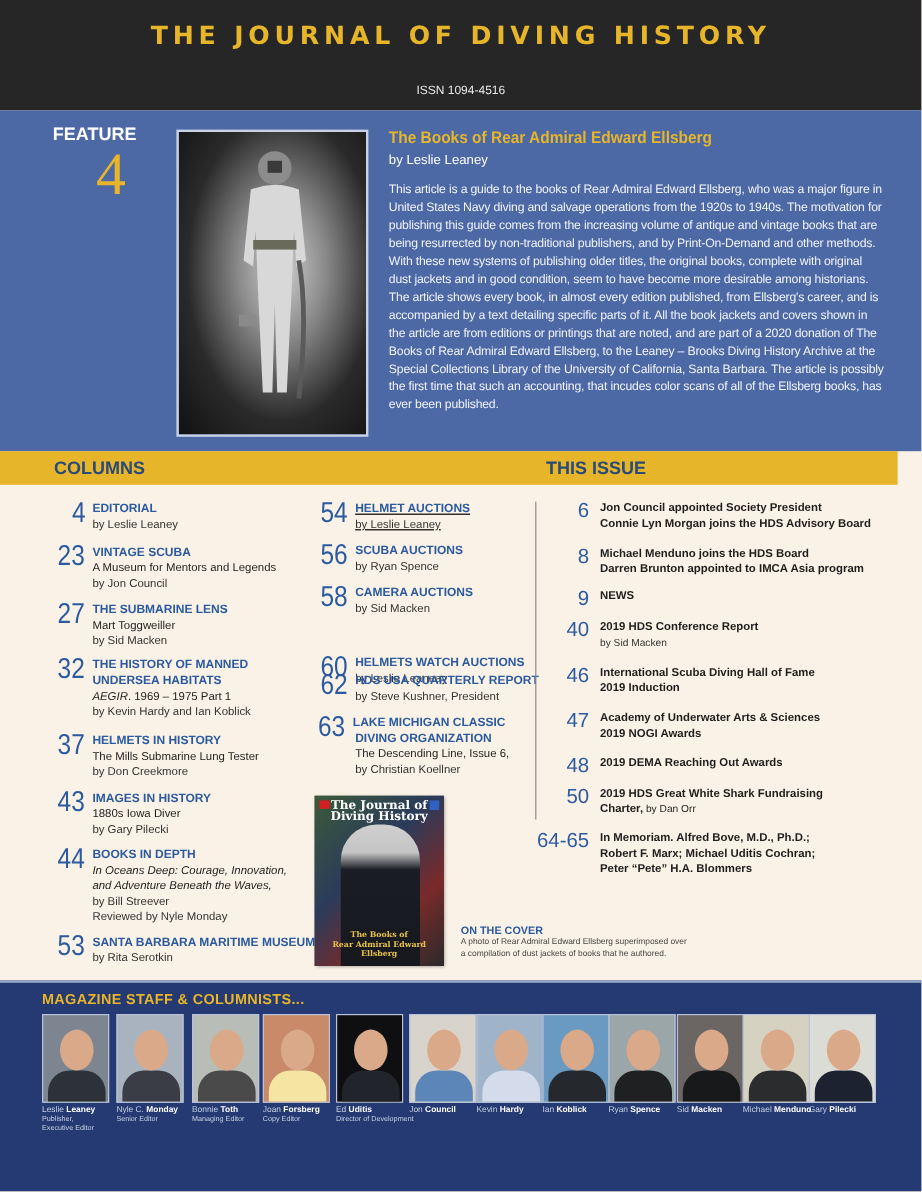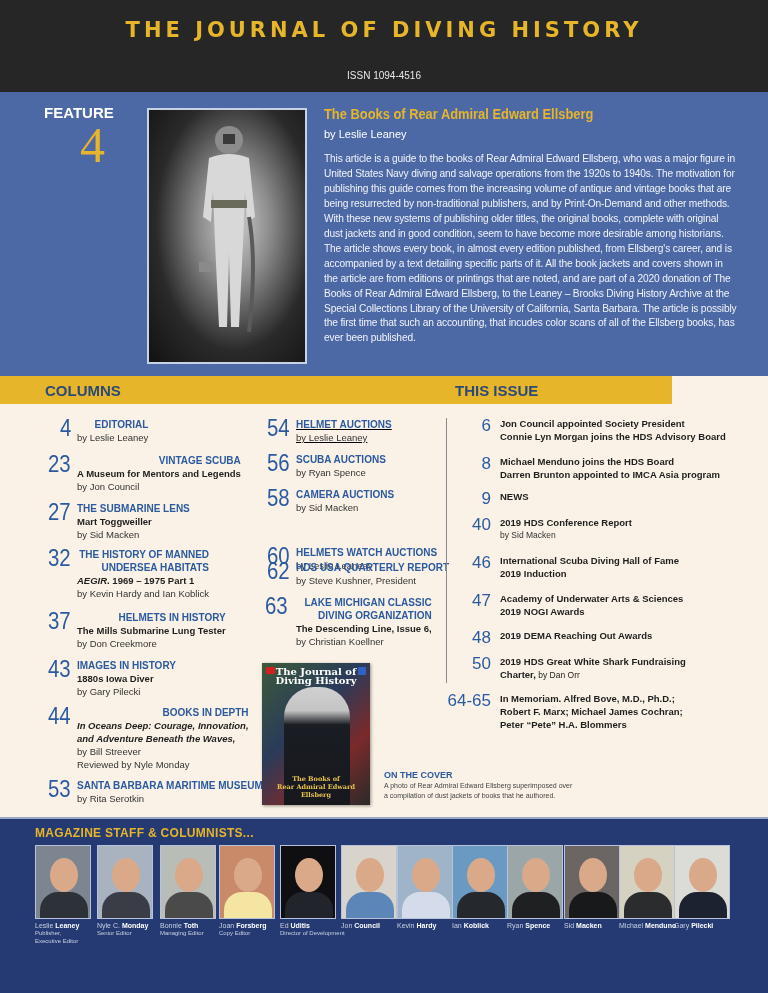--- a/index.html
+++ b/index.html
@@ -17,26 +17,26 @@
     .feature { position: absolute; left: 0; top: 92px; width: 768px; height: 284px; background: #4c69a6; }
     .feature .label { position: absolute; left: 44px; top: 12px; font-size: 15px; font-weight: bold; color: #ffffff; }
     .feature .num { position: absolute; left: 80px; top: 28px; font-family: "Liberation Serif", serif; font-size: 50px; color: #e7b52a; line-height: 1; }
     .feature .photo { position: absolute; left: 147px; top: 16px; width: 160px; height: 256px; border: 2px solid #c8d2e6; background: radial-gradient(ellipse at 55% 45%, #cfcfcf 0%, #8a8a8a 30%, #2a2a2a 65%, #111 100%); overflow: hidden; }
     .feature .photo .suit { position: absolute; left: 50px; top: 12px; width: 60px; height: 225px; }
     .feature .ftitle { position: absolute; left: 324px; top: 14px; font-family: "Liberation Sans", sans-serif; font-size: 14px; font-weight: bold; color: #e7b52a; transform: scaleX(0.92); transform-origin: left; }
     .feature .fby { position: absolute; left: 324px; top: 36px; font-size: 11px; color: #ffffff; }
     .feature .fbody { position: absolute; left: 324px; top: 60px; width: 414px; font-family: "Liberation Sans Narrow", "Liberation Sans", sans-serif; font-size: 10.2px; line-height: 14.95px; color: #f1f3f8; letter-spacing: -0.15px; }
 
     
-    .sectionbar { position: absolute; left: 0; top: 376px; width: 672px; height: 28px; background: #e7b52a; }
+    .sectionbar { position: absolute; left: 0; top: 376px; width: 748px; height: 28px; background: #e7b52a; }
     .sectionbar span { position: absolute; top: 6px; font-size: 15px; font-weight: bold; color: #2a4a78; }
     .entry { position: absolute; }
     .entry .pg { position: absolute; right: 100%; margin-right: 6px; font-family: "Liberation Sans", sans-serif; font-size: 24px; color: #2b5aa0; line-height: 1; top: -2px; transform: scaleX(0.85); transform-origin: right; white-space: nowrap; }
-    .entry .hd { font-size: 10px; font-weight: bold; color: #2b5aa0; line-height: 13px; white-space: nowrap; text-align: right; }
-    .entry .sub { font-size: 9.5px; font-weight: bold; color: #1e1e1e; line-height: 13px; white-space: nowrap; }
+    .entry .hd { font-size: 10px; font-weight: bold; color: #2b5aa0; line-height: 13px; white-space: nowrap; }
+    .entry .sub { font-size: 9.5px; font-weight: normal; color: #1e1e1e; line-height: 13px; white-space: nowrap; }
     .entry .sub.it { font-style: italic; }
     .entry .by { font-size: 9.5px; color: #333; line-height: 13px; white-space: nowrap; }
 
     .divider { position: absolute; left: 446px; top: 418px; width: 1px; height: 265px; background: #8a8a8a; }
 
     .ti { position: absolute; left: 500px; }
     .ti .pg { position: absolute; right: 100%; margin-right: 9px; font-size: 17px; color: #2b5aa0; line-height: 1; top: 0px; white-space: nowrap; }
     .ti .t { font-size: 9.5px; font-weight: bold; color: #1e1e1e; line-height: 13px; white-space: nowrap; }
     .ti .t .small { font-weight: normal; font-size: 8.5px; }
     .ti .by { font-size: 8.5px; color: #333; line-height: 12px; }
@@ -214,21 +214,21 @@
   <div class="t">2019 DEMA Reaching Out Awards</div>
 </div>
 <div class="ti" style="top:655px;">
   <span class="pg">50</span>
   <div class="t">2019 HDS Great White Shark Fundraising</div>
   <div class="t"><span>Charter,</span><span class="small"> by Dan Orr</span></div>
 </div>
 <div class="ti" style="top:692px;">
   <span class="pg">64-65</span>
   <div class="t">In Memoriam. Alfred Bove, M.D., Ph.D.;</div>
-  <div class="t">Robert F. Marx; Michael James Cochran;</div>
+  <div class="t">Robert F. Marx; Michael Uditis Cochran;</div>
   <div class="t">Peter “Pete” H.A. Blommers</div>
 </div>
 
 <div class="cover">
   <div class="flag"></div>
   <div class="logo"></div>
   <div class="ctitle">
     <div>The Journal of</div>
     <div>Diving History</div>
   </div>

